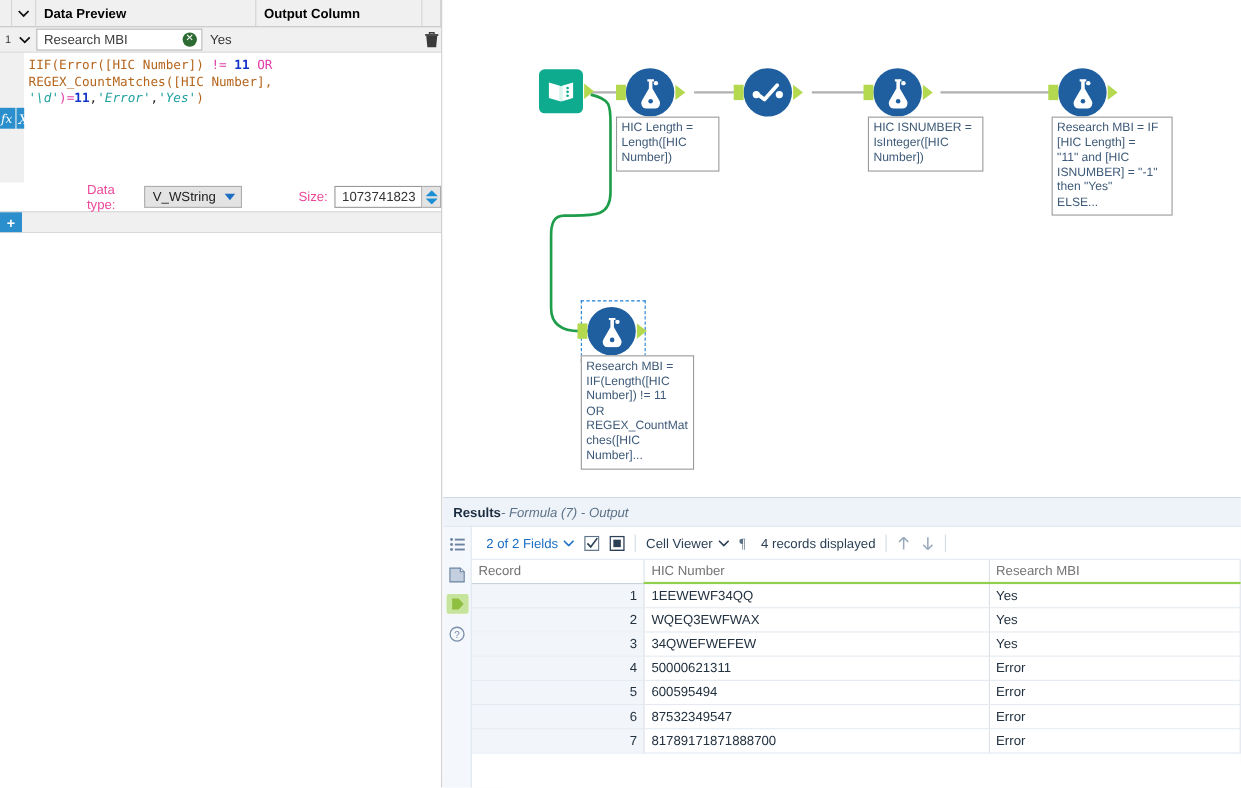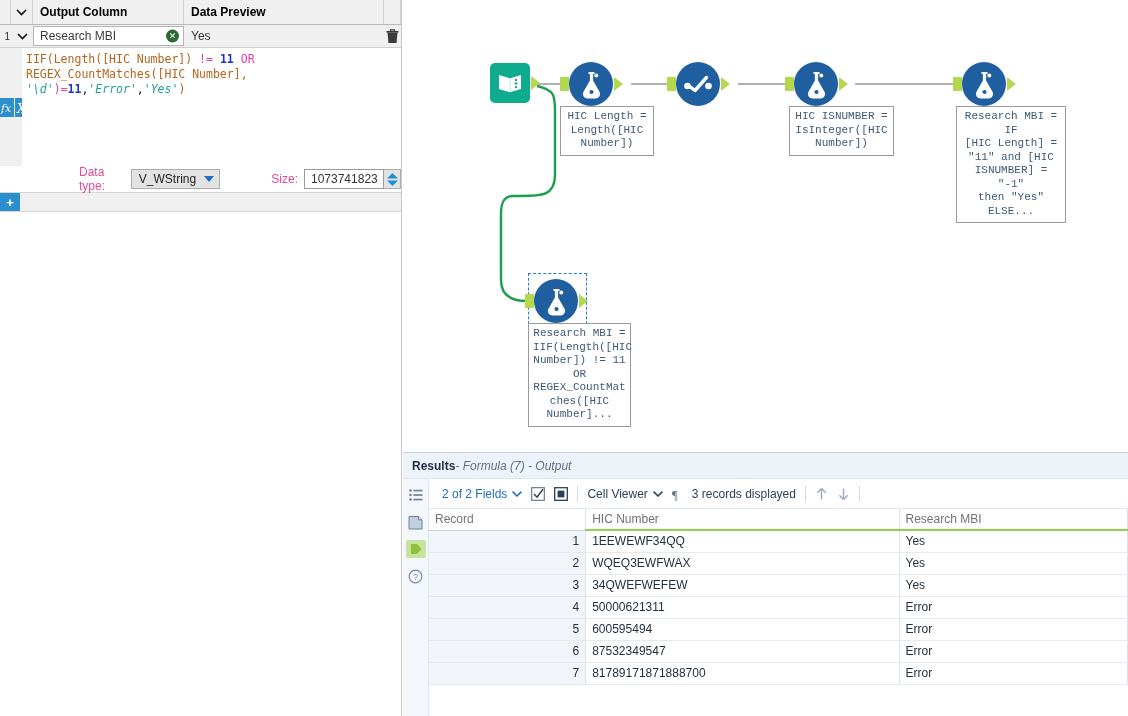--- a/index.html
+++ b/index.html
@@ -147,22 +147,21 @@
     border-left: 9px solid #b4d94f;
   }
   .port-in-sq {
     position: absolute; top: 50%; transform: translateY(-50%);
     width: 9px; height: 14px; background: #b4d94f;
   }
   .annot {
     position: absolute; border: 1px solid #9a9a9a; background: #ffffff;
     color: #3e5a78; font-size: 11px; line-height: 13.5px;
     padding: 3px 4px 4px 4px; white-space: pre-wrap;
-    font-family: Liberation Mono, monospace;
-    text-align: center;
+    font-family: Liberation Sans, sans-serif;
   }
   .selbox {
     position: absolute; border: 1px dashed #1e7fd4; background: transparent;
   }
 
   
   #results {
     position: absolute; left: 403px; top: 452px; width: 725px; height: 264px;
     background: #f4f7fb; border-top: 1px solid #c4d2e0;
   }
@@ -229,22 +228,22 @@
 
   <div id="config-panel">
 
     <div class="cfg-header">
       <div class="cfg-hdr-num"></div>
       <div class="cfg-hdr-chev">
         <svg width="11" height="7" viewBox="0 0 11 7">
           <path d="M1 1 L5.5 5.5 L10 1" stroke="#111" stroke-width="1.6" fill="none"></path>
         </svg>
       </div>
+      <div class="cfg-hdr-cell cfg-hdr-prev">Data Preview</div>
       <div class="cfg-hdr-cell cfg-hdr-out">Output Column</div>
-      <div class="cfg-hdr-cell cfg-hdr-prev">Data Preview</div>
       <div class="cfg-hdr-cell cfg-hdr-end"></div>
     </div>
 
     <div class="cfg-row">
       <div class="cfg-row-num">1</div>
       <div class="cfg-row-chev">
         <svg width="11" height="7" viewBox="0 0 11 7">
           <path d="M1 1 L5.5 5.5 L10 1" stroke="#111" stroke-width="1.6" fill="none"></path>
         </svg>
       </div>
@@ -281,21 +280,21 @@
           </svg>
         </div>
         <div class="fx-btn">
           <svg width="13" height="13" viewBox="0 0 13 13">
             <rect x="0.8" y="0.8" width="11.4" height="11.4" fill="#ffffff"></rect>
             <rect x="3.2" y="0.8" width="6.6" height="4.4" fill="#2a8fcc"></rect>
             <rect x="2.6" y="7" width="7.8" height="5.2" fill="#2a8fcc"></rect>
           </svg>
         </div>
       </div>
-      <div class="formula-area"><span class="tok-fn">IIF(Length([HIC Number])</span><span class="tok-plain"> </span><span class="tok-op">!=</span><span class="tok-plain"> </span><span class="tok-num">11</span><span class="tok-plain"> </span><span class="tok-op">OR</span><span class="tok-plain">
+      <div class="formula-area"><span class="tok-fn">IIF(Error([HIC Number])</span><span class="tok-plain"> </span><span class="tok-op">!=</span><span class="tok-plain"> </span><span class="tok-num">11</span><span class="tok-plain"> </span><span class="tok-op">OR</span><span class="tok-plain">
 </span><span class="tok-fn">REGEX_CountMatches([HIC Number],</span><span class="tok-plain">
 </span><span class="tok-str">'\d'</span><span class="tok-op">)=</span><span class="tok-num">11</span><span class="tok-plain">,</span><span class="tok-str">'Error'</span><span class="tok-plain">,</span><span class="tok-str">'Yes'</span><span class="tok-fn">)</span></div>
     </div>
 
     <div class="cfg-dtrow">
       <span class="cfg-lbl">Data type:</span>
       <div class="dt-select">
         <span>V_WString</span>
         <svg width="10" height="6" viewBox="0 0 10 6">
           <path d="M0 0 L5 6 L10 0 z" fill="#1d6fc4"></path>
@@ -501,21 +500,21 @@
             <span>Cell Viewer</span>
             <svg width="10" height="6" viewBox="0 0 10 6">
               <path d="M0.6 0.6 L5 5 L9.4 0.6" stroke="#2b3f55" stroke-width="1.5" fill="none"></path>
             </svg>
           </div>
           <div class="tb-ico">
             <svg width="11" height="14" viewBox="0 0 11 14">
               <text x="0" y="11.5" font-family="Liberation Serif, serif" font-size="13" fill="#5d7186">¶</text>
             </svg>
           </div>
-          <span class="tb-text">3 records displayed</span>
+          <span class="tb-text">4 records displayed</span>
           <div class="tb-sep"></div>
           <div class="tb-ico">
             <svg width="13" height="14" viewBox="0 0 13 14">
               <path d="M6.5 1.5 V12.5 M6.5 1.5 L2.3 5.8 M6.5 1.5 L10.7 5.8" stroke="#9aa9bb" stroke-width="1.4" fill="none"></path>
             </svg>
           </div>
           <div class="tb-ico">
             <svg width="13" height="14" viewBox="0 0 13 14">
               <path d="M6.5 12.5 V1.5 M6.5 12.5 L2.3 8.2 M6.5 12.5 L10.7 8.2" stroke="#9aa9bb" stroke-width="1.4" fill="none"></path>
             </svg>

